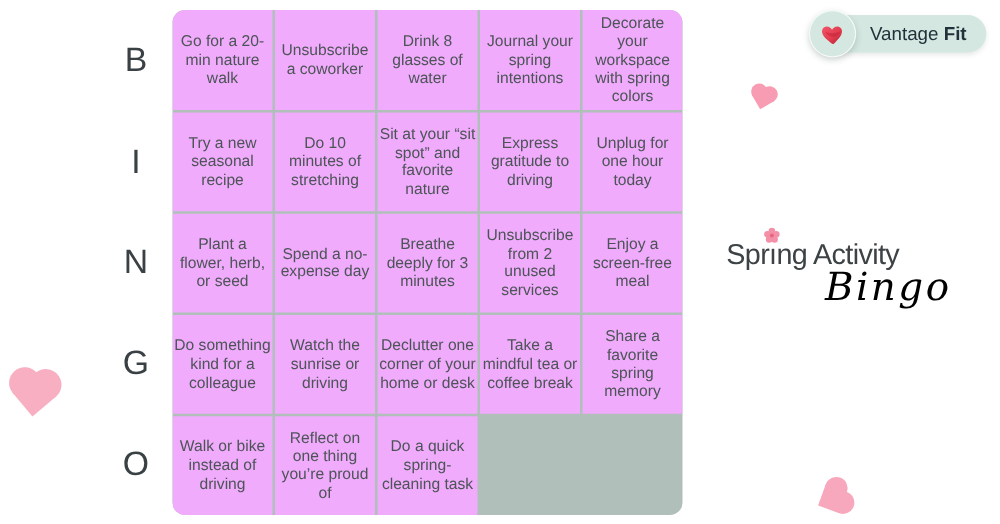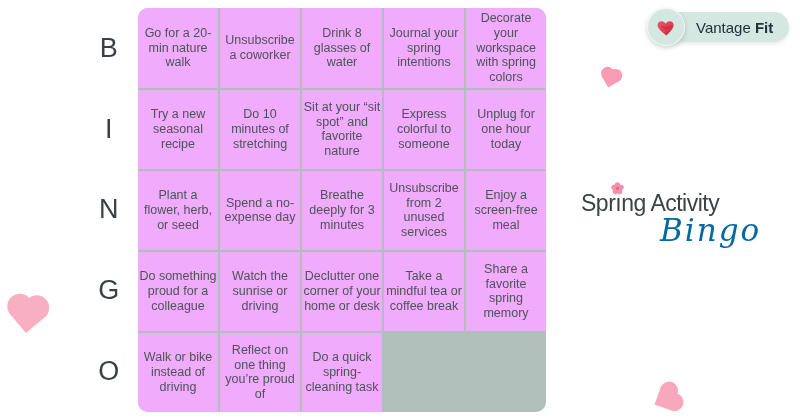--- a/index.html
+++ b/index.html
@@ -49,21 +49,21 @@
   
   .title-line{
     position:absolute;left:581px;top:190px;
     font-size:23px;font-weight:400;letter-spacing:-0.5px;color:#3d4245;white-space:nowrap;
   }
   .i-wrap{position:relative;display:inline-block;}
   .i-wrap .flower{position:absolute;left:-4px;top:-8px;width:13px;height:13px;}
   .title-script{
     position:absolute;left:660px;top:212px;width:100px;text-align:center;
     font-family:"DejaVu Serif","Liberation Serif",serif;font-style:italic;
-    font-size:31px;color:#0369a1;letter-spacing:2px;
+    font-size:31px;color:#000000;letter-spacing:2px;
   }
 
   
   .heart{
     position:absolute;width:var(--s);height:var(--s);background:var(--c);
     transform:rotate(var(--r));
   }
   .heart::before,.heart::after{
     content:"";position:absolute;width:100%;height:100%;border-radius:50%;background:var(--c);
   }
@@ -102,28 +102,28 @@
 
   <div class="grid">
     <div class="cell">Go for a 20-min nature walk</div>
     <div class="cell">Unsubscribe a coworker</div>
     <div class="cell">Drink 8 glasses of water</div>
     <div class="cell">Journal your spring intentions</div>
     <div class="cell">Decorate your workspace with spring colors</div>
     <div class="cell">Try a new seasonal recipe</div>
     <div class="cell">Do 10 minutes of stretching</div>
     <div class="cell">Sit at your “sit spot” and favorite nature</div>
-    <div class="cell">Express colorful to someone</div>
+    <div class="cell">Express gratitude to driving</div>
     <div class="cell">Unplug for one hour today</div>
     <div class="cell">Plant a flower, herb, or seed</div>
     <div class="cell">Spend a no-expense day</div>
     <div class="cell">Breathe deeply for 3 minutes</div>
     <div class="cell">Unsubscribe from 2 unused services</div>
     <div class="cell">Enjoy a screen-free meal</div>
-    <div class="cell">Do something proud for a colleague</div>
+    <div class="cell">Do something kind for a colleague</div>
     <div class="cell">Watch the sunrise or driving</div>
     <div class="cell">Declutter one corner of your home or desk</div>
     <div class="cell">Take a mindful tea or coffee break</div>
     <div class="cell">Share a favorite spring memory</div>
     <div class="cell">Walk or bike instead of driving</div>
     <div class="cell">Reflect on one thing you’re proud of</div>
     <div class="cell">Do a quick spring-cleaning task</div>
   </div>
 
   <div class="title-line"><span>Spr</span><span class="i-wrap"><svg class="flower" viewBox="0 0 24 24">

